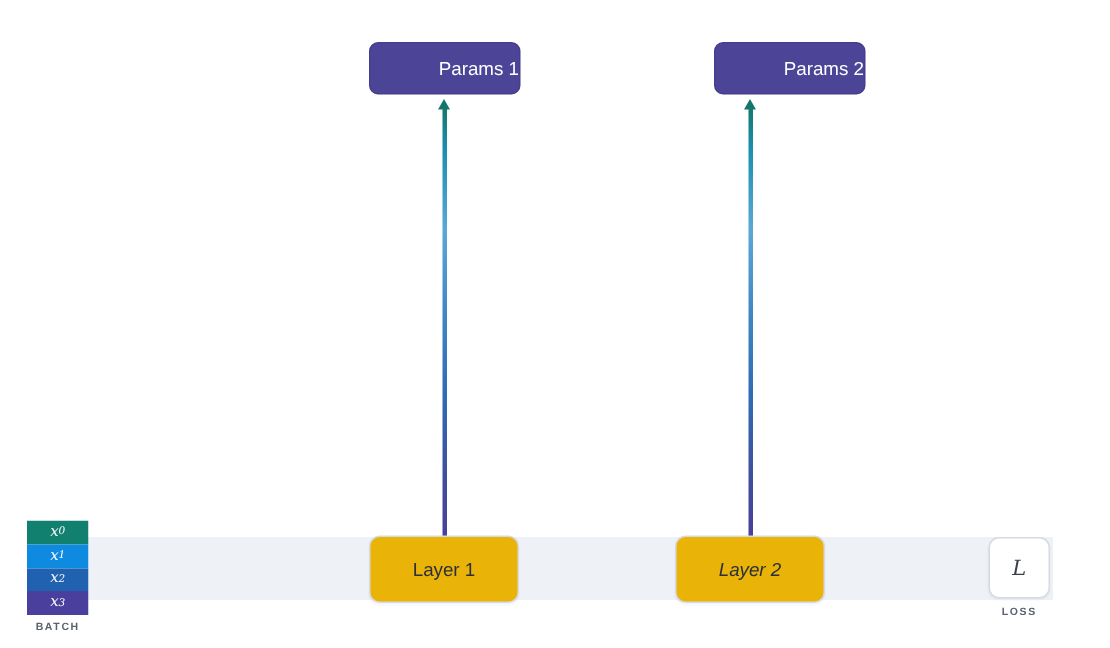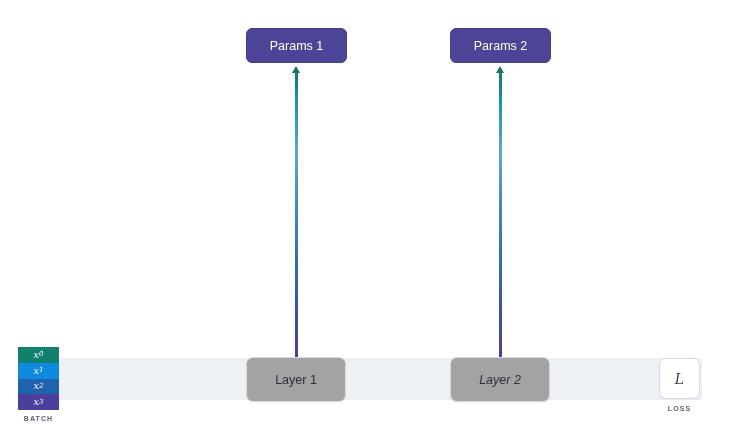--- a/index.html
+++ b/index.html
@@ -72,34 +72,35 @@
     position: absolute;
     box-sizing: border-box;
     display: flex;
     align-items: center;
     justify-content: center;
     border-radius: 7px;
   }
   .node-layer {
     width: 100px;
     height: 45px;
-    background: #a3a3a3;
+    background: #eab308;
     border: 1px solid #d6dae3;
     color: #2b2f3a;
     font-size: 12.5px;
     box-shadow: 0 1px 2px rgba(30,36,60,0.05);
   }
   .node-params {
     width: 101px;
     height: 35px;
     background: #4c4496;
     border: 1px solid #463e8c;
     color: #ffffff;
     font-size: 12.5px;
     border-radius: 6px;
+    justify-content: flex-end;
   }
   .node-loss {
     width: 41px;
     height: 41px;
     background: #ffffff;
     border: 1px solid #d6dae3;
     border-radius: 7px;
     color: #3b3f4c;
     font-family: "DejaVu Serif", "Liberation Serif", serif;
     font-style: italic;
@@ -178,21 +179,21 @@
   </div>
 
   <div class="edge" style="left:499px; top:66px; height:294px;">
     <div class="edge-head" style="border-bottom:7px solid #14756b;"></div>
     <div class="edge-line" style="background:linear-gradient(to bottom,#15786d 0%,#1b8fb4 10%,#5aa7d8 28%,#3f86c4 48%,#2f6cb6 66%,#3f4d9e 86%,#4a3f9c 100%);"></div>
   </div>
 
   <div class="node node-params" style="left:246px; top:28px;">
     <span>Params 1</span>
   </div>
-  <div class="node node-params" style="left:450px; top:28px;">
+  <div class="node node-params" style="left:476px; top:28px;">
     <span>Params 2</span>
   </div>
 
   <div class="node node-layer" style="left:246px; top:357px;">
     <span>Layer 1</span>
   </div>
   <div class="node node-layer" style="left:450px; top:357px;font-style:italic;">
     <span>Layer 2</span>
   </div>
 

